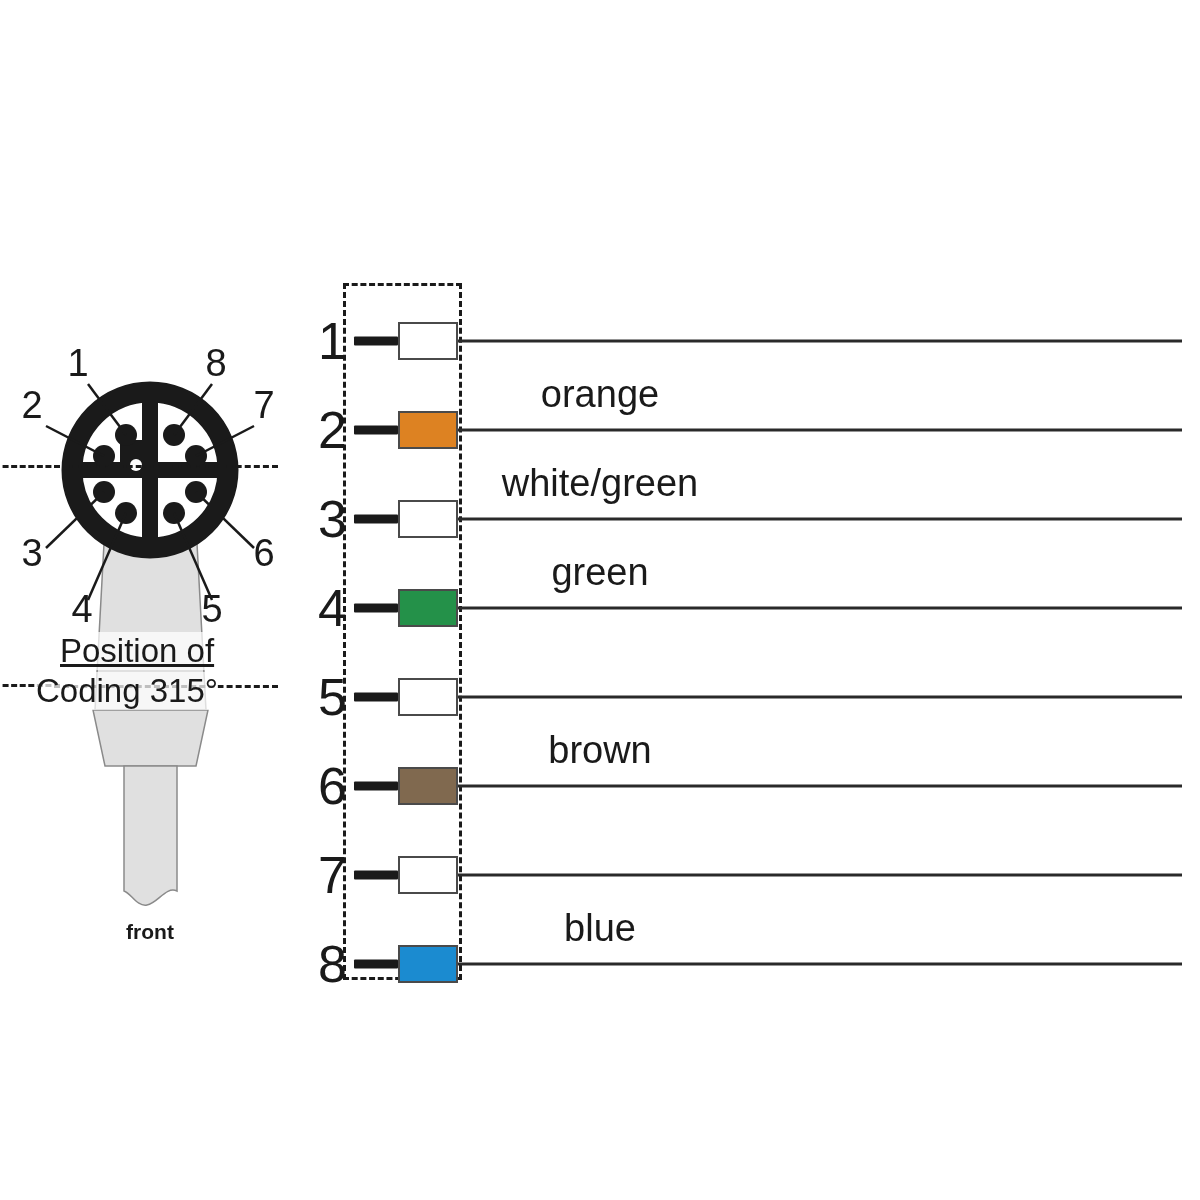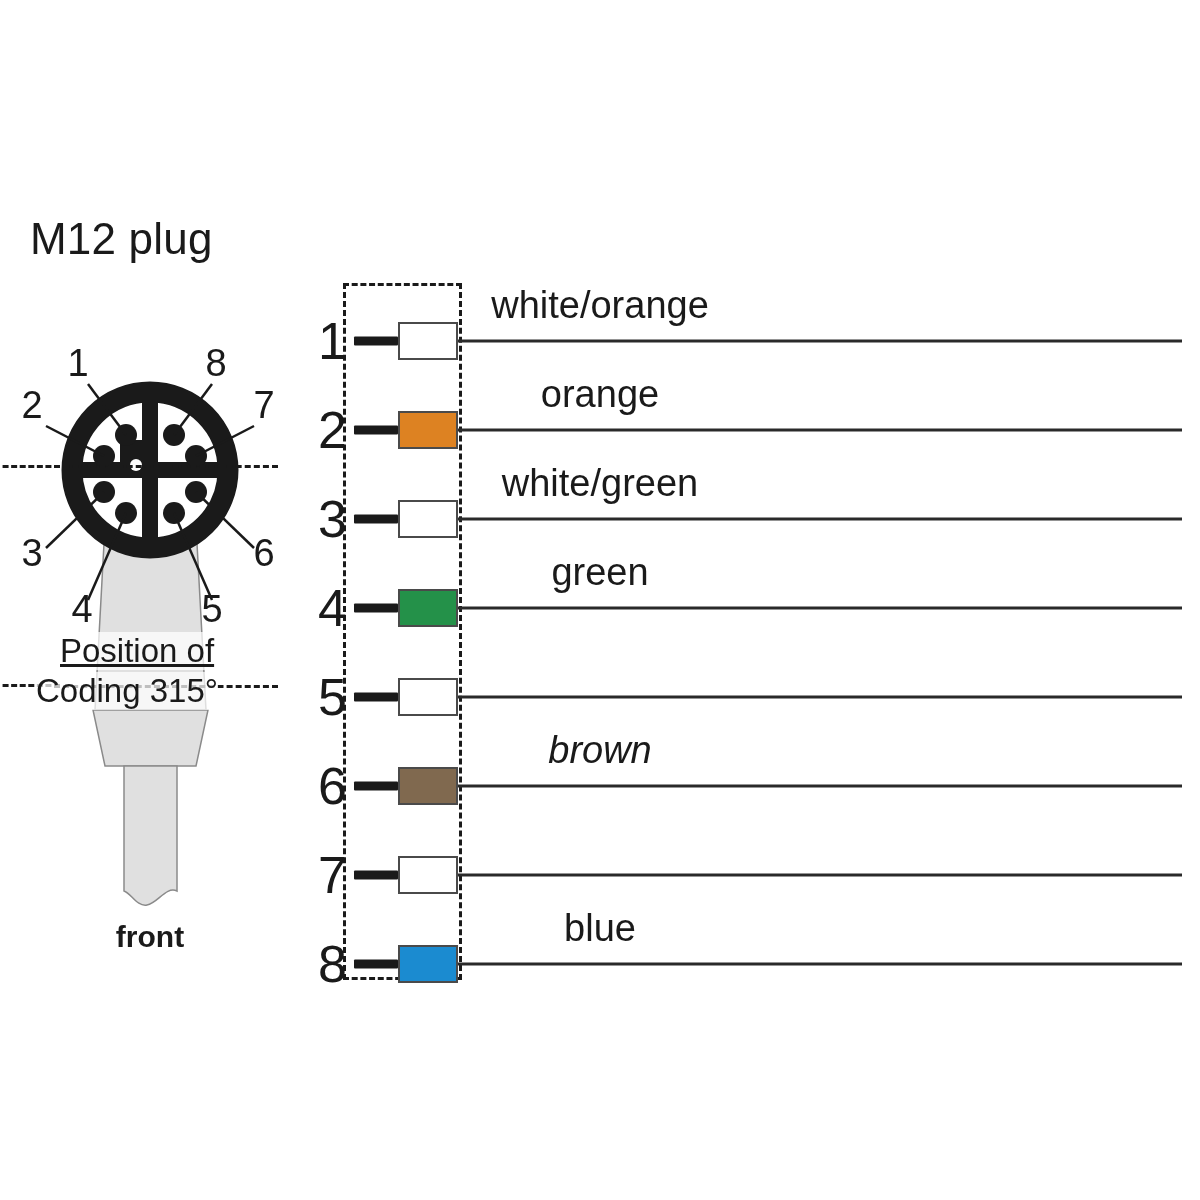--- a/index.html
+++ b/index.html
@@ -37,21 +37,21 @@
     height: 700px;
   }
   #connector-illustration svg { display: block; }
 
   #front-label {
     position: absolute;
     left: 0;
     top: 920px;
     width: 300px;
     text-align: center;
-    font-size: 30px;
+    font-size: 21px;
     font-weight: bold;
     color: #1a1a1a;
   }
 
   
   #wire-list {
     position: absolute;
     left: 0;
     top: 0;
     width: 1200px;
@@ -112,21 +112,20 @@
     color: #1a1a1a;
     white-space: nowrap;
     background: rgba(255,255,255,0.72);
   }
 </style>
 </head>
 <body>
 
 <div id="diagram">
 
-  <div class="hdr" id="title-left">M12 plug</div>
 
 
   <div id="connector-illustration">
     <svg width="300" height="700" viewBox="0 0 300 700">
 
       <path d="M 105 245 L 196 245 L 206 430 L 95 430 Z" fill="#e0e0e0" stroke="#8a8a8a" stroke-width="1.5"></path>
 
       <path d="M 93 430 L 208 430 L 196 486 L 105 486 Z" fill="#e0e0e0" stroke="#8a8a8a" stroke-width="1.5"></path>
 
       <path d="M 124 486 L 177 486 L 177 611
@@ -189,21 +188,20 @@
   <div class="coding-text" style="left:36px; top:672px;">Coding 315°</div>
 
   <div id="front-label">front</div>
 
   <div id="wire-list">
     <div id="wire-dashed-box" style="left:343px; top:283px; width:119px; height:697px;"></div>
   <div class="pin-num" style="left: 303px; top: 341px;">1</div>
       <div class="stub" style="left: 354px; top: 341px; width: 44px;"></div>
       <div class="swatch" style="left: 398px; top: 341px; background: rgb(255, 255, 255);"></div>
       <div class="wire-line" style="left: 458px; top: 341px; width: 724px;"></div>
-      <div class="wire-label" style="left: 600px; top: 327px;">white/orange</div>
       <div class="pin-num" style="left: 303px; top: 430px;">2</div>
       <div class="stub" style="left: 354px; top: 430px; width: 44px;"></div>
       <div class="swatch" style="left: 398px; top: 430px; background: rgb(221, 130, 34);"></div>
       <div class="wire-line" style="left: 458px; top: 430px; width: 724px;"></div>
       <div class="wire-label" style="left: 600px; top: 416px;">orange</div>
       <div class="pin-num" style="left: 303px; top: 519px;">3</div>
       <div class="stub" style="left: 354px; top: 519px; width: 44px;"></div>
       <div class="swatch" style="left: 398px; top: 519px; background: rgb(255, 255, 255);"></div>
       <div class="wire-line" style="left: 458px; top: 519px; width: 724px;"></div>
       <div class="wire-label" style="left: 600px; top: 505px;">white/green</div>
@@ -213,21 +211,21 @@
       <div class="wire-line" style="left: 458px; top: 608px; width: 724px;"></div>
       <div class="wire-label" style="left: 600px; top: 594px;">green</div>
       <div class="pin-num" style="left: 303px; top: 697px;">5</div>
       <div class="stub" style="left: 354px; top: 697px; width: 44px;"></div>
       <div class="swatch" style="left: 398px; top: 697px; background: rgb(255, 255, 255);"></div>
       <div class="wire-line" style="left: 458px; top: 697px; width: 724px;"></div>
       <div class="pin-num" style="left: 303px; top: 786px;">6</div>
       <div class="stub" style="left: 354px; top: 786px; width: 44px;"></div>
       <div class="swatch" style="left: 398px; top: 786px; background: rgb(128, 105, 79);"></div>
       <div class="wire-line" style="left: 458px; top: 786px; width: 724px;"></div>
-      <div class="wire-label" style="left: 600px; top: 772px; font-style: italic;">brown</div>
+      <div class="wire-label" style="left: 600px; top: 772px;">brown</div>
       <div class="pin-num" style="left: 303px; top: 875px;">7</div>
       <div class="stub" style="left: 354px; top: 875px; width: 44px;"></div>
       <div class="swatch" style="left: 398px; top: 875px; background: rgb(255, 255, 255);"></div>
       <div class="wire-line" style="left: 458px; top: 875px; width: 724px;"></div>
       <div class="pin-num" style="left: 303px; top: 964px;">8</div>
       <div class="stub" style="left: 354px; top: 964px; width: 44px;"></div>
       <div class="swatch" style="left: 398px; top: 964px; background: rgb(27, 139, 208);"></div>
       <div class="wire-line" style="left: 458px; top: 964px; width: 724px;"></div>
       <div class="wire-label" style="left: 600px; top: 950px;">blue</div>
     </div>

